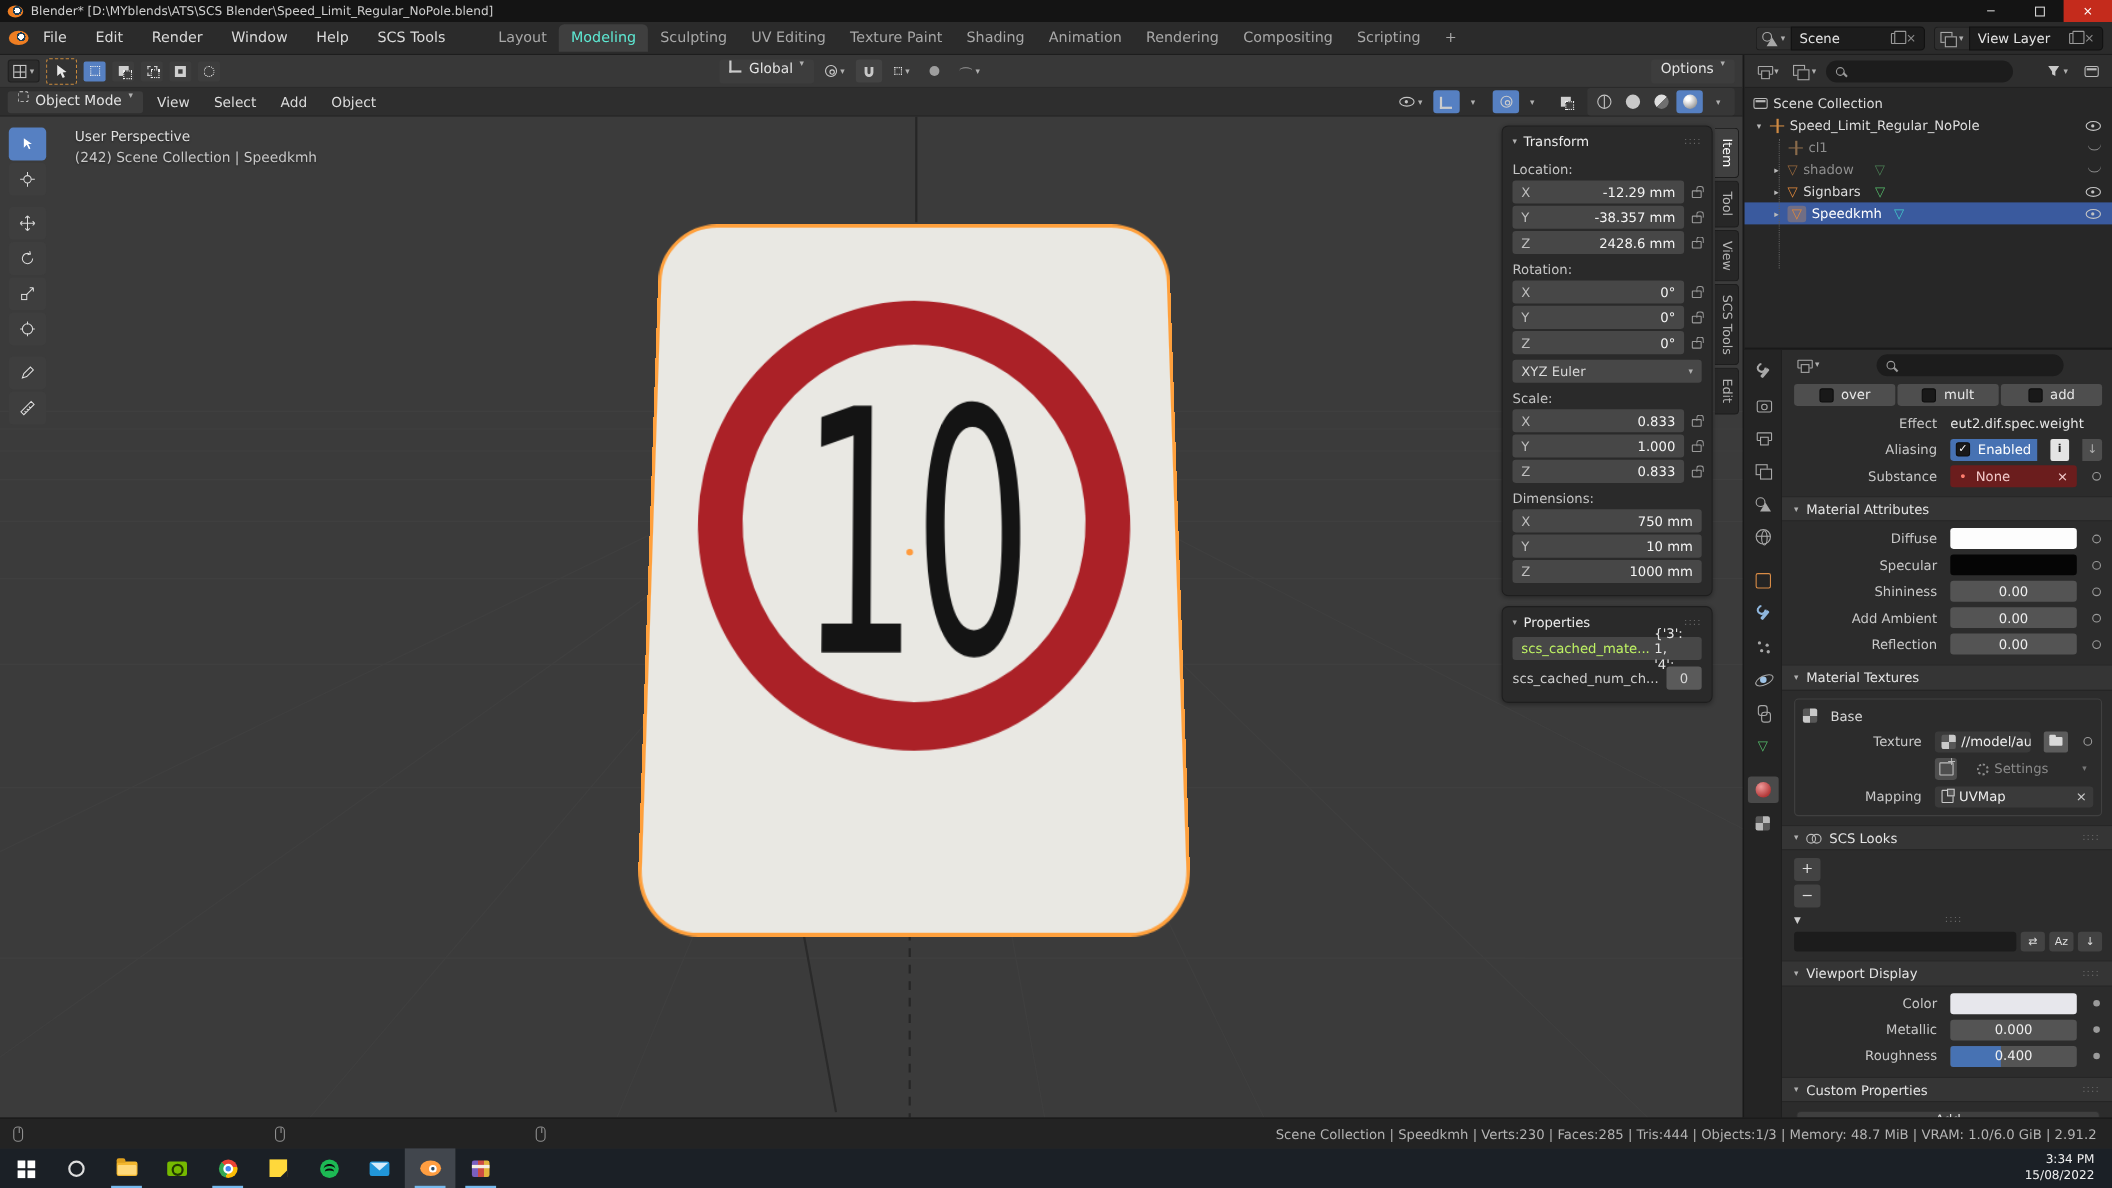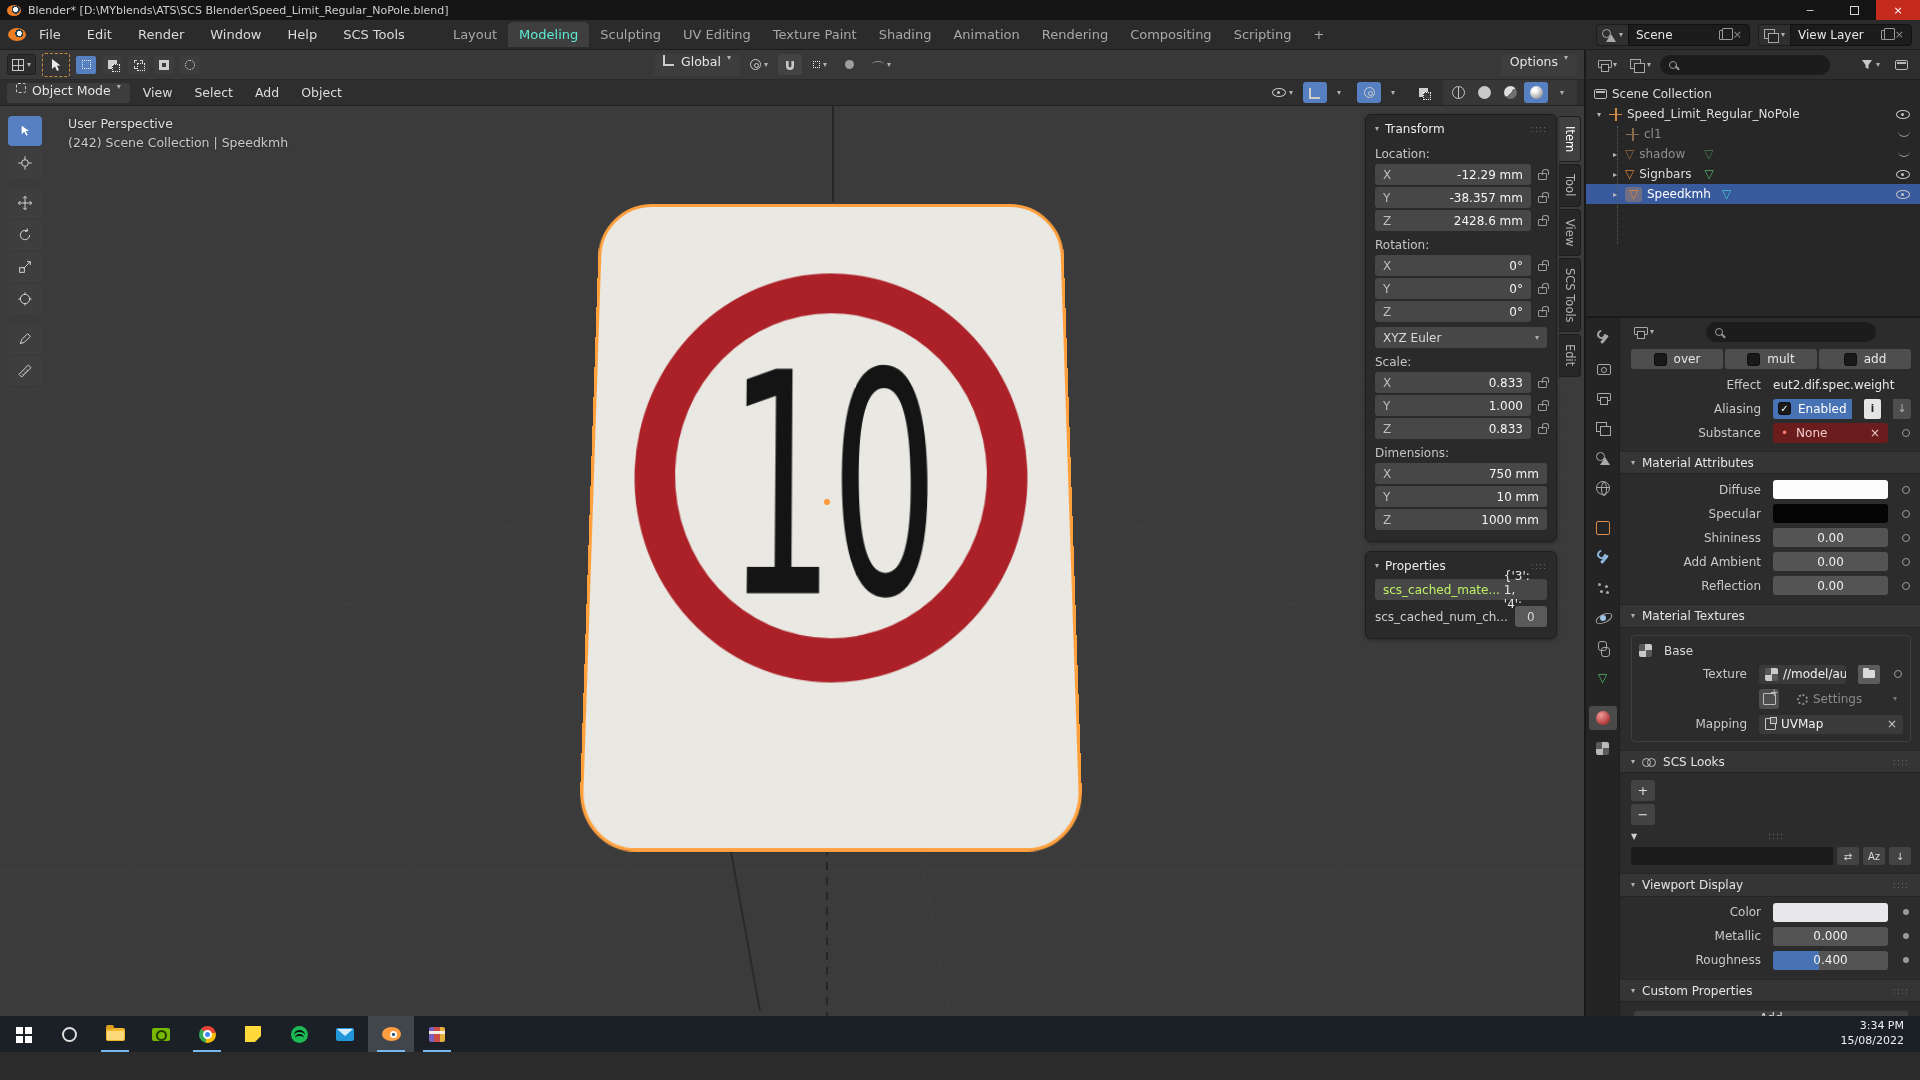--- a/index.html
+++ b/index.html
@@ -962,20 +962,26 @@
               <span>Custom Properties</span>
               <span class="dots">::::</span>
             </div>
             <div class="addbtn">Add</div>
           </div>
         </div>
       </div>
     </div>
   </div>
 
+  <div class="statusbar">
+    <span class="mouse" style="left:12px"></span>
+    <span class="mouse" style="left:250px"></span>
+    <span class="mouse" style="left:487px"></span>
+    <span class="info">Scene Collection | Speedkmh | Verts:230 | Faces:285 | Tris:444 | Objects:1/3 | Memory: 48.7 MiB | VRAM: 1.0/6.0 GiB | 2.91.2</span>
+  </div>
 
   <div class="taskbar">
     <span class="tb-icon">
         <span class="i-win"></span>
       </span>
     <span class="tb-icon">
         <span class="i-cortana"></span>
       </span>
     <span class="tb-icon open">
         <span class="i-folder"></span>

